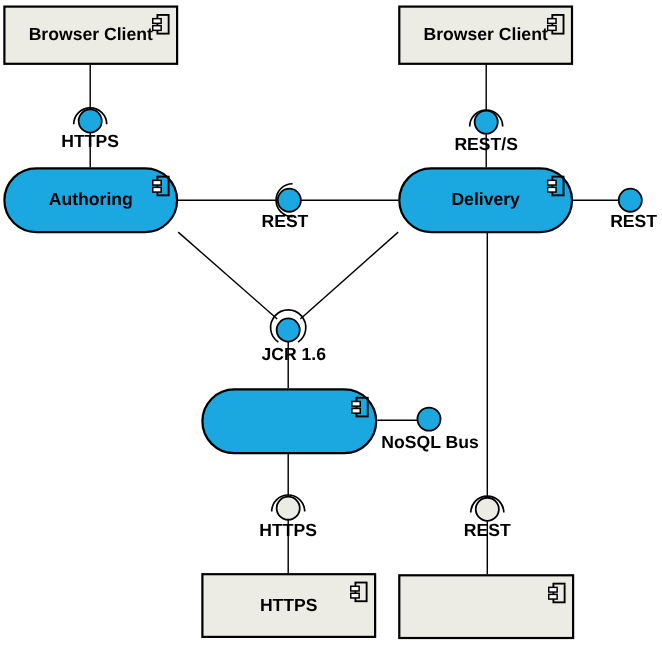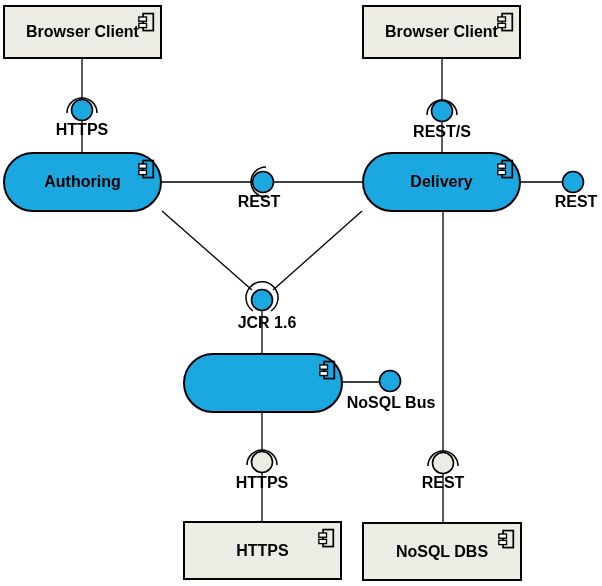--- a/index.html
+++ b/index.html
@@ -124,21 +124,20 @@
   </div>
 
   <div class="node gray" style="left:362px;top:522px;width:160px;height:59px;">
     <span class="comp-icon">
       <svg viewBox="0 0 20 24" width="17" height="21">
         <rect x="6" y="1.5" width="12" height="20" fill="none" stroke="#000" stroke-width="2"></rect>
         <rect x="1" y="5.5" width="9" height="5" fill="#fff" stroke="#000" stroke-width="1.6"></rect>
         <rect x="1" y="13" width="9" height="5" fill="#fff" stroke="#000" stroke-width="1.6"></rect>
       </svg>
     </span>
-    <span class="node-label">NoSQL DBS</span>
   </div>
 
   <div class="if-label" style="left:82px;top:121px;">HTTPS</div>
   <div class="if-label" style="left:442px;top:123px;">REST/S</div>
   <div class="if-label" style="left:259px;top:193px;">REST</div>
   <div class="if-label" style="left:576px;top:193px;">REST</div>
   <div class="if-label" style="left:267px;top:314px;">JCR 1.6</div>
   <div class="if-label" style="left:391px;top:394px;">NoSQL Bus</div>
   <div class="if-label" style="left:262px;top:474px;">HTTPS</div>
   <div class="if-label" style="left:443px;top:474px;">REST</div>

